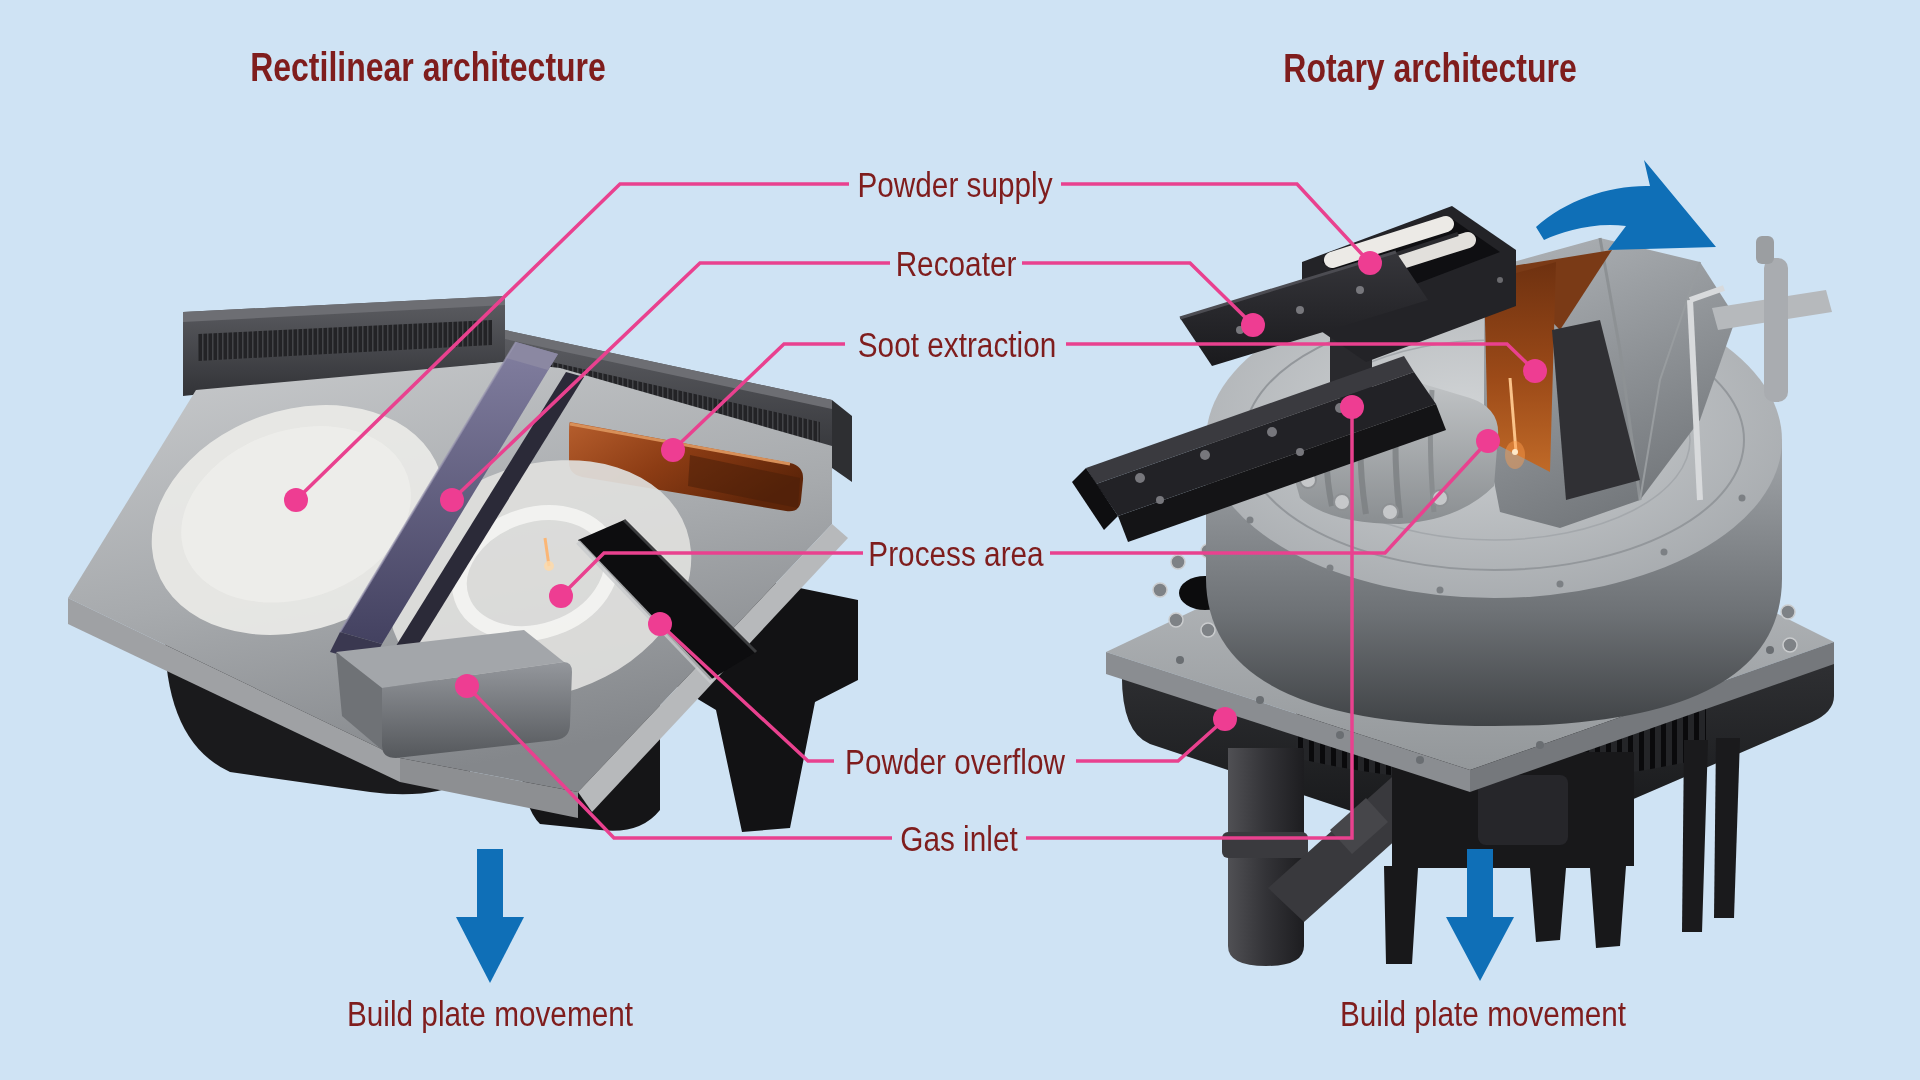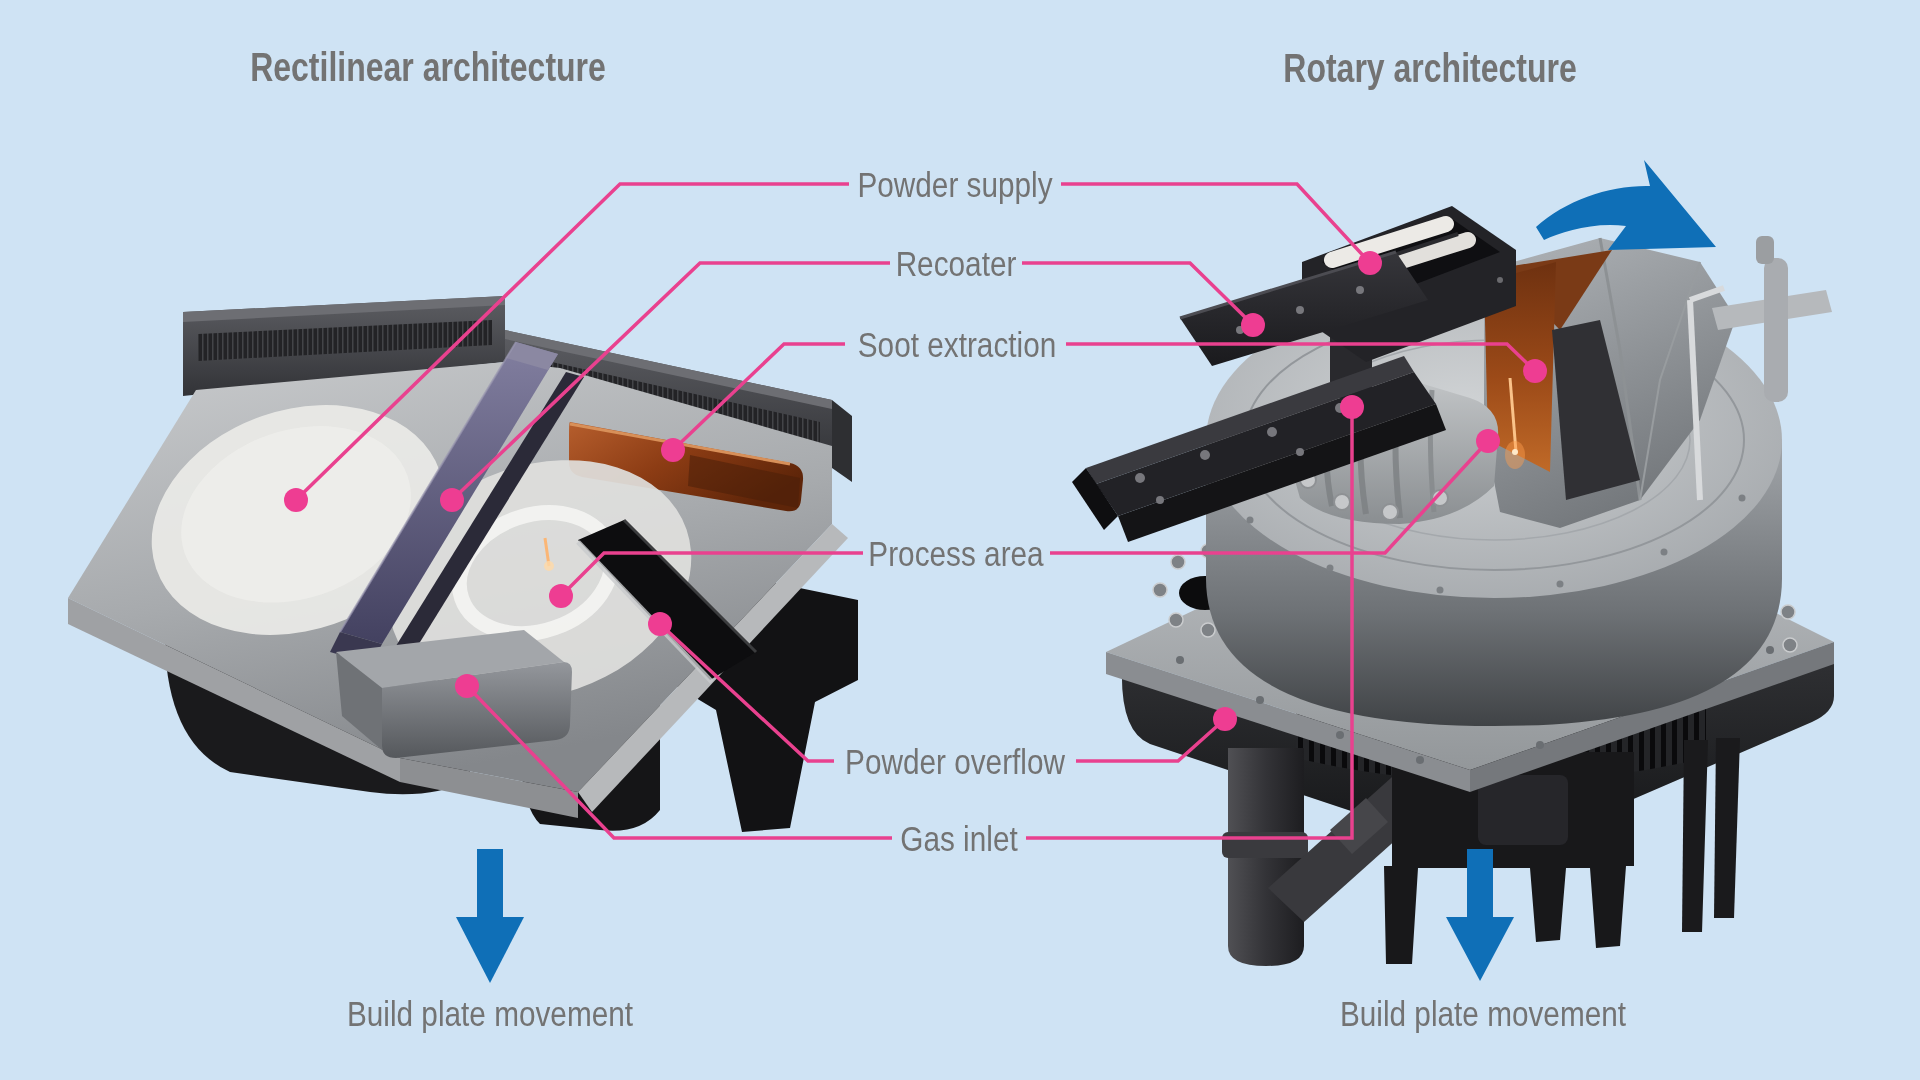--- a/index.html
+++ b/index.html
@@ -1,18 +1,18 @@
 <!DOCTYPE html>
 <html><head>
 <meta charset="utf-8">
 <style>
   html,body{margin:0;padding:0;background:#cfe3f4;}
   .canvas{
     position:relative;width:1920px;height:1080px;overflow:hidden;
-    background:#cfe3f4;font-family:"Liberation Sans",sans-serif;color:#737373;
+    background:#cfe3f4;font-family:"Liberation Sans",sans-serif;color:#7f1d1d;
   }
   .layer{position:absolute;left:0;top:0;width:1920px;height:1080px;}
   .txt{position:absolute;white-space:nowrap;line-height:1;}
   .ttl{font-size:40px;font-weight:700;transform:translate(-50%,-50%) scaleX(.80);}
   .lbl{font-size:35px;font-weight:400;transform:translate(-50%,-50%) scaleX(.85);}
   svg{display:block;}
 </style>
 </head>
 <body>
 

